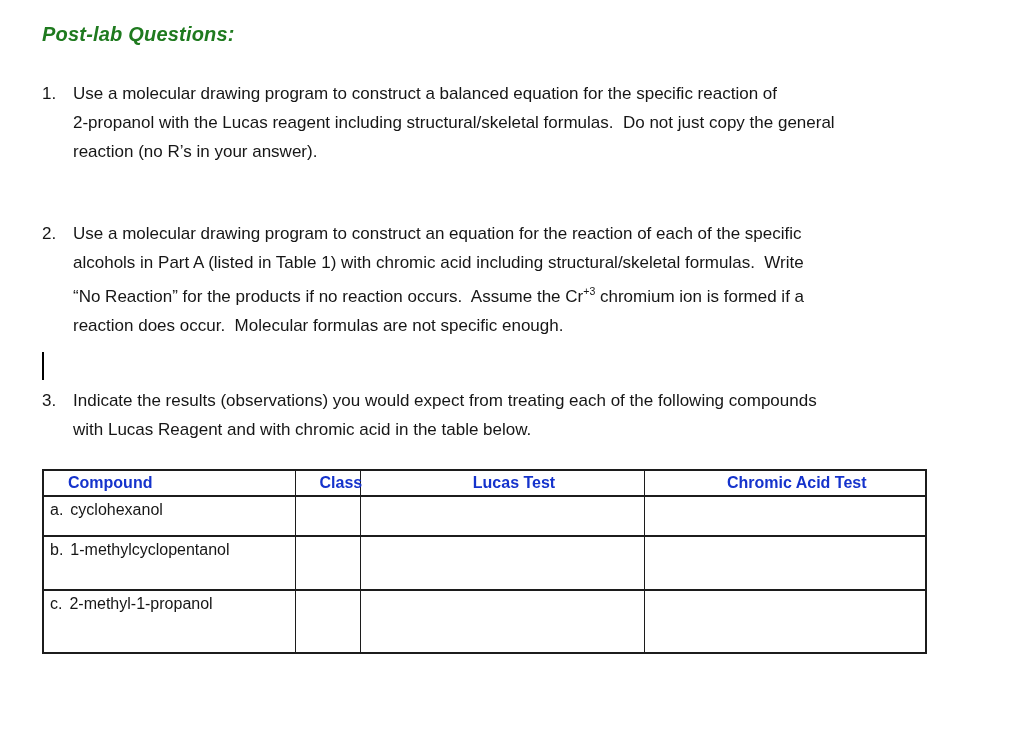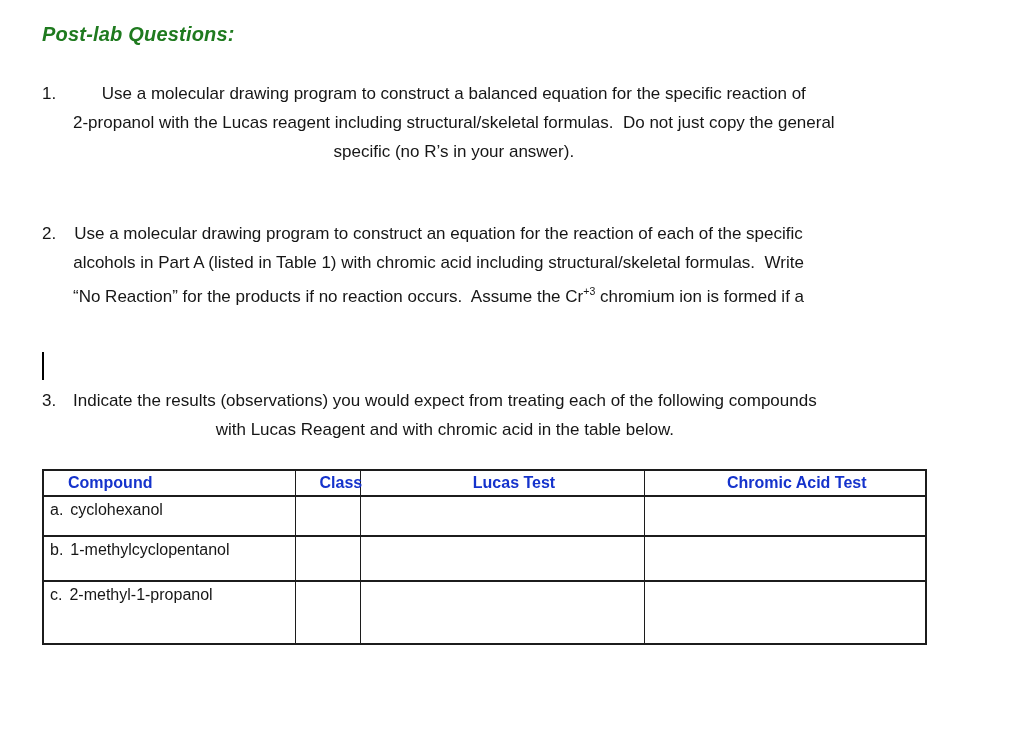--- a/index.html
+++ b/index.html
@@ -27,21 +27,21 @@
     position: absolute;
     left: 42px;
     display: flex;
     font-size: 17px;
     line-height: 29px;
   }
   .q0 { top: 79px; }
   .q1 { top: 219px; }
   .q2 { top: 386px; }
   .qnum { width: 31px; flex: none; }
-  .line { white-space: pre; text-align: center; }
+  .line { white-space: pre; }
   .line sup { font-size: 0.62em; }
   .caret {
     position: absolute;
     left: 42px;
     top: 352px;
     width: 2px;
     height: 28px;
     background: #000000;
   }
   .doc-table {
@@ -69,43 +69,44 @@
   }
   .doc-table th.compound-header {
     text-align: left;
   }
   .doc-table td {
     vertical-align: top;
     padding: 4px 6px;
   }
   .row-label { display: inline-block; margin-right: 7px; }
   .r0 td { height: 40px; }
-  .r1 td { height: 45px; }
+  .r1 td { height: 54px; }
   .r2 td { height: 63px; }
 </style>
 </head>
 <body>
 
 <div class="page">
   <h1 class="doc-heading">Post-lab Questions:</h1>
   <div id="questions">
       <div class="question q0">
         <div class="qnum">1.</div>
         <div class="qlines">
           <div class="line">Use a molecular drawing program to construct a balanced equation for the specific reaction of</div>
           <div class="line">2-propanol with the Lucas reagent including structural/skeletal formulas.  Do not just copy the general</div>
-          <div class="line">specific (no R’s in your answer).</div>
+          <div class="line">reaction (no R’s in your answer).</div>
         </div>
       </div>
       <div class="question q1">
         <div class="qnum">2.</div>
         <div class="qlines">
           <div class="line">Use a molecular drawing program to construct an equation for the reaction of each of the specific</div>
           <div class="line">alcohols in Part A (listed in Table 1) with chromic acid including structural/skeletal formulas.  Write</div>
           <div class="line">“No Reaction” for the products if no reaction occurs.  Assume the Cr<sup>+3</sup> chromium ion is formed if a</div>
+          <div class="line">reaction does occur.  Molecular formulas are not specific enough.</div>
         </div>
       </div>
       <div class="question q2">
         <div class="qnum">3.</div>
         <div class="qlines">
           <div class="line">Indicate the results (observations) you would expect from treating each of the following compounds</div>
           <div class="line">with Lucas Reagent and with chromic acid in the table below.</div>
         </div>
       </div>
     </div>

